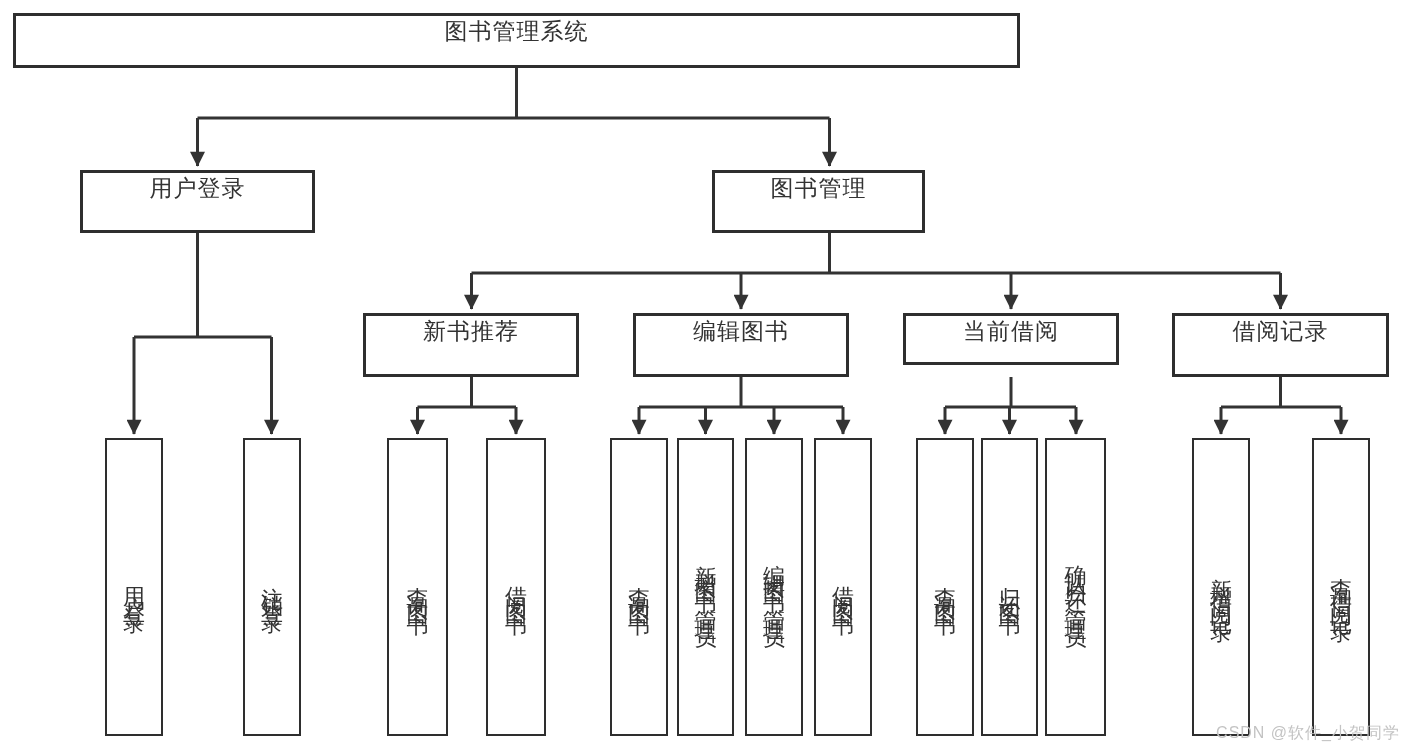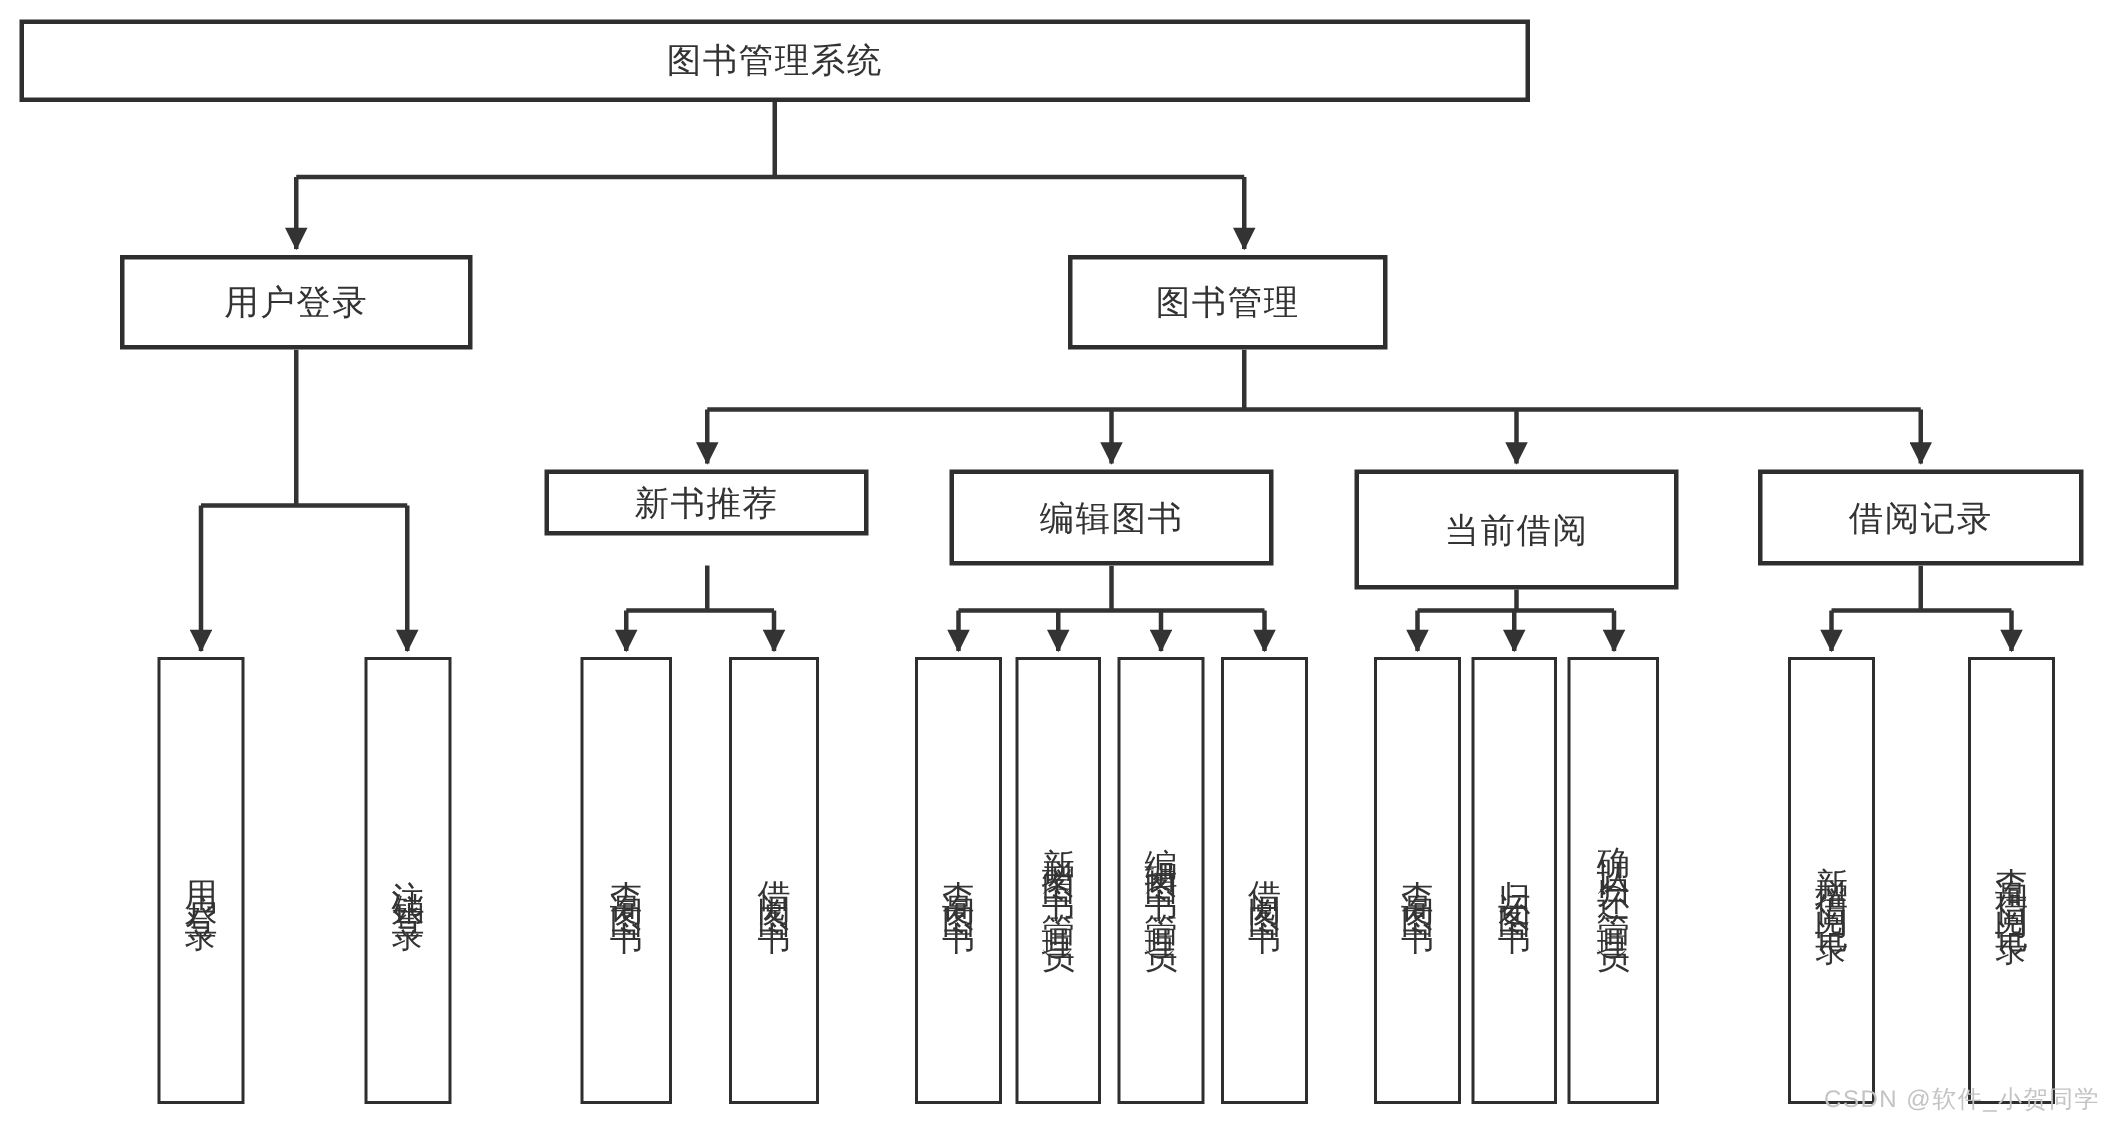--- a/index.html
+++ b/index.html
@@ -15,21 +15,20 @@
     position: absolute;
     left: 0; top: 0;
     z-index: 1;
   }
   .hbox {
     position: absolute;
     box-sizing: border-box;
     background: #ffffff;
     border: 3px solid #2e2e2e;
     display: flex;
-    align-items: center;
     justify-content: center;
     font-size: 23px;
     color: #333333;
     letter-spacing: 1px;
     z-index: 2;
     white-space: nowrap;
   }
   .vbox {
     position: absolute;
     box-sizing: border-box;
@@ -112,27 +111,27 @@
     <span>图书管理系统</span>
   </div>
 
   <div class="hbox" style="left:80px; top:170px; width:235px; height:63px;">
     <span>用户登录</span>
   </div>
   <div class="hbox" style="left:712px; top:170px; width:213px; height:63px;">
     <span>图书管理</span>
   </div>
 
-  <div class="hbox" style="left:363px; top:313px; width:216px; height:44px;">
+  <div class="hbox" style="left:363px; top:313px; width:216px; height:64px;">
     <span>新书推荐</span>
   </div>
   <div class="hbox" style="left:633px; top:313px; width:216px; height:64px;">
     <span>编辑图书</span>
   </div>
-  <div class="hbox" style="left:903px; top:313px; width:216px; height:80px;">
+  <div class="hbox" style="left:903px; top:313px; width:216px; height:52px;">
     <span>当前借阅</span>
   </div>
   <div class="hbox" style="left:1172px; top:313px; width:217px; height:64px;">
     <span>借阅记录</span>
   </div>
 
   <div class="vbox" style="left:105px; top:438px; width:58px; height:298px;">
     <span class="vtext">用户登录</span>
   </div>
   <div class="vbox" style="left:243px; top:438px; width:58px; height:298px;">

